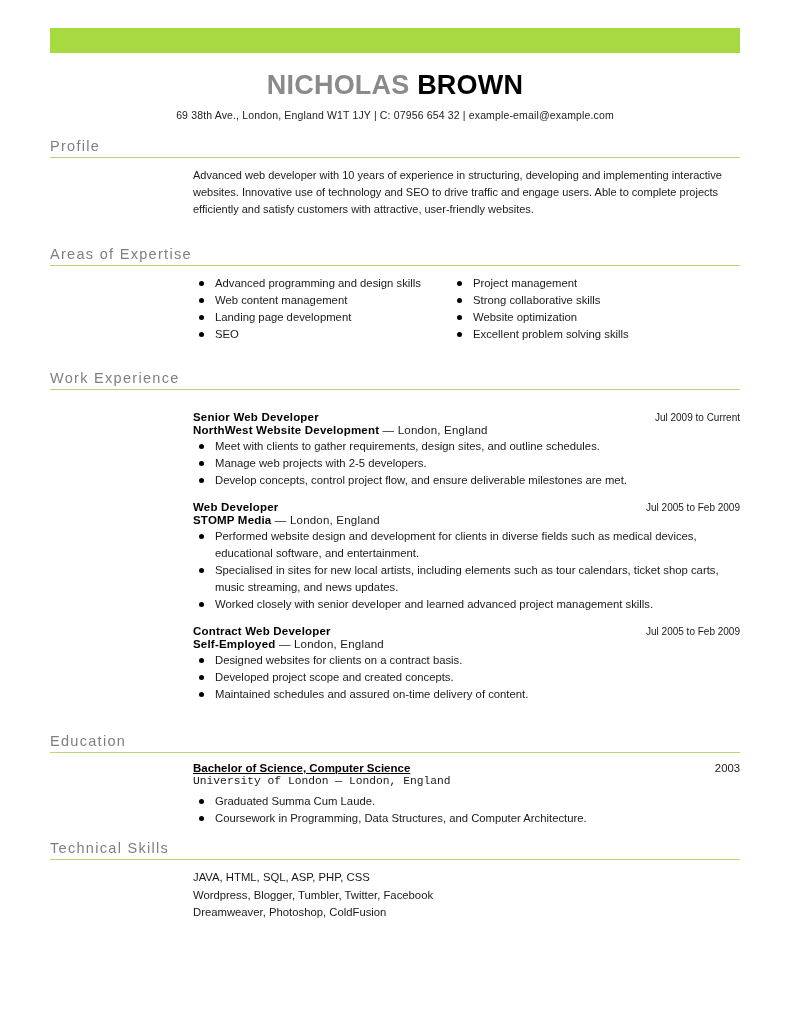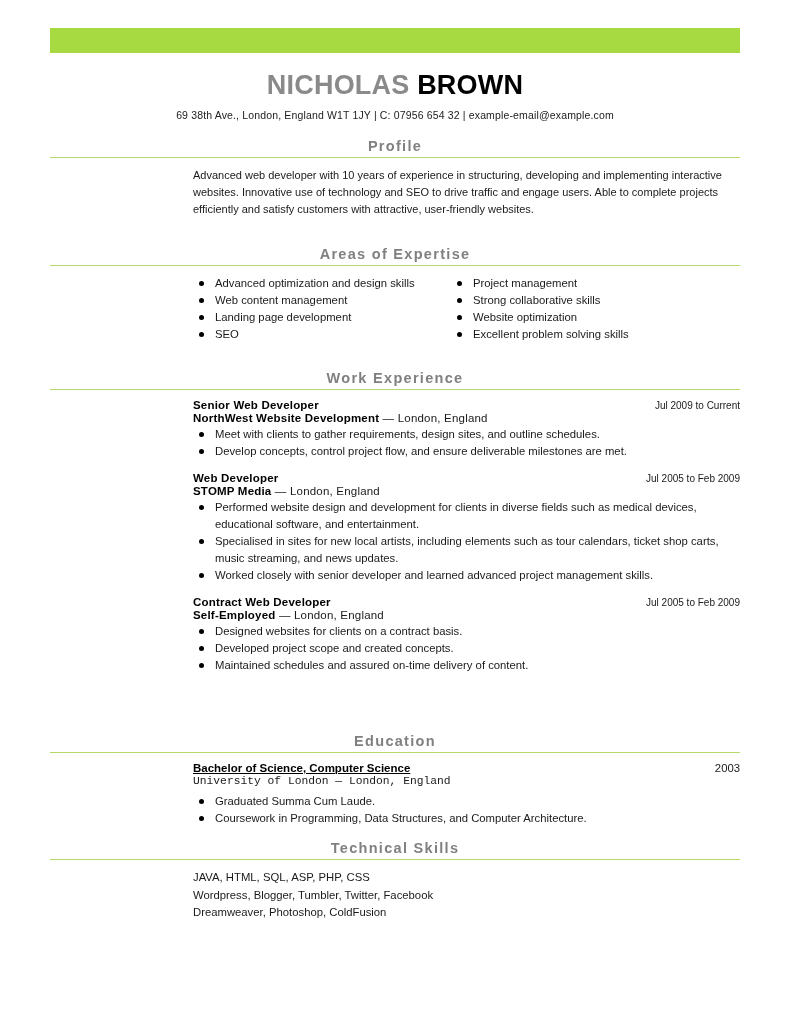--- a/index.html
+++ b/index.html
@@ -61,25 +61,24 @@
     white-space: nowrap;
   }
   
   .section {
     position: absolute;
     left: 50px;
     width: 690px;
   }
   .sec-head {
     font-size: 14.5px;
-    font-weight: bold;
+    font-weight: normal;
     color: #808080;
     letter-spacing: 1.3px;
     padding-bottom: 2px;
-    text-align: center;
   }
   .sec-rule {
     border-bottom: 1.5px solid #b5d96a;
     width: 690px;
     height: 0;
     margin-top: 1px;
   }
   .sec-body {
     margin-left: 143px;   
     width: 547px;
@@ -115,21 +114,21 @@
     border-radius: 50%;
     background: #000000;
   }
   
   .exp-cols {
     display: flex;
   }
   .exp-col-a { width: 258px; }
   .exp-col-b { width: 280px; }
   
-  .job { margin-bottom: 12px; }
+  .job { margin-bottom: 12px; margin-top: 12px; }
   .job-row {
     display: flex;
     justify-content: space-between;
     align-items: baseline;
   }
   .job-title {
     font-size: 11.5px;
     font-weight: bold;
     color: #000000;
     letter-spacing: 0.2px;
@@ -180,21 +179,21 @@
       <div class="para">Advanced web developer with 10 years of experience in structuring, developing and implementing interactive websites. Innovative use of technology and SEO to drive traffic and engage users. Able to complete projects efficiently and satisfy customers with attractive, user-friendly websites.</div>
     </div>
   </div>
 
   <div class="section" style="top:246px;">
     <div class="sec-head">Areas of Expertise</div>
     <div class="sec-rule"></div>
     <div class="sec-body">
       <div class="exp-cols">
         <ul class="bul exp-col-a" id="exp-left">
-            <li>Advanced optimization and design skills</li>
+            <li>Advanced programming and design skills</li>
             <li>Web content management</li>
             <li>Landing page development</li>
             <li>SEO</li>
           </ul>
         <ul class="bul exp-col-b" id="exp-right">
             <li>Project management</li>
             <li>Strong collaborative skills</li>
             <li>Website optimization</li>
             <li>Excellent problem solving skills</li>
           </ul>
@@ -207,20 +206,21 @@
     <div class="sec-rule"></div>
     <div class="sec-body" id="work-body">
         <div class="job">
           <div class="job-row">
             <span class="job-title">Senior Web Developer</span>
             <span class="job-date">Jul 2009 to Current</span>
           </div>
           <div class="job-org"><span class="org-name">NorthWest Website Development</span><span class="org-loc"> — London, England</span></div>
           <ul class="bul">
             <li>Meet with clients to gather requirements, design sites, and outline schedules.</li>
+            <li>Manage web projects with 2-5 developers.</li>
             <li>Develop concepts, control project flow, and ensure deliverable milestones are met.</li>
           </ul>
         </div>
         <div class="job">
           <div class="job-row">
             <span class="job-title">Web Developer</span>
             <span class="job-date">Jul 2005 to Feb 2009</span>
           </div>
           <div class="job-org"><span class="org-name">STOMP Media</span><span class="org-loc"> — London, England</span></div>
           <ul class="bul">

